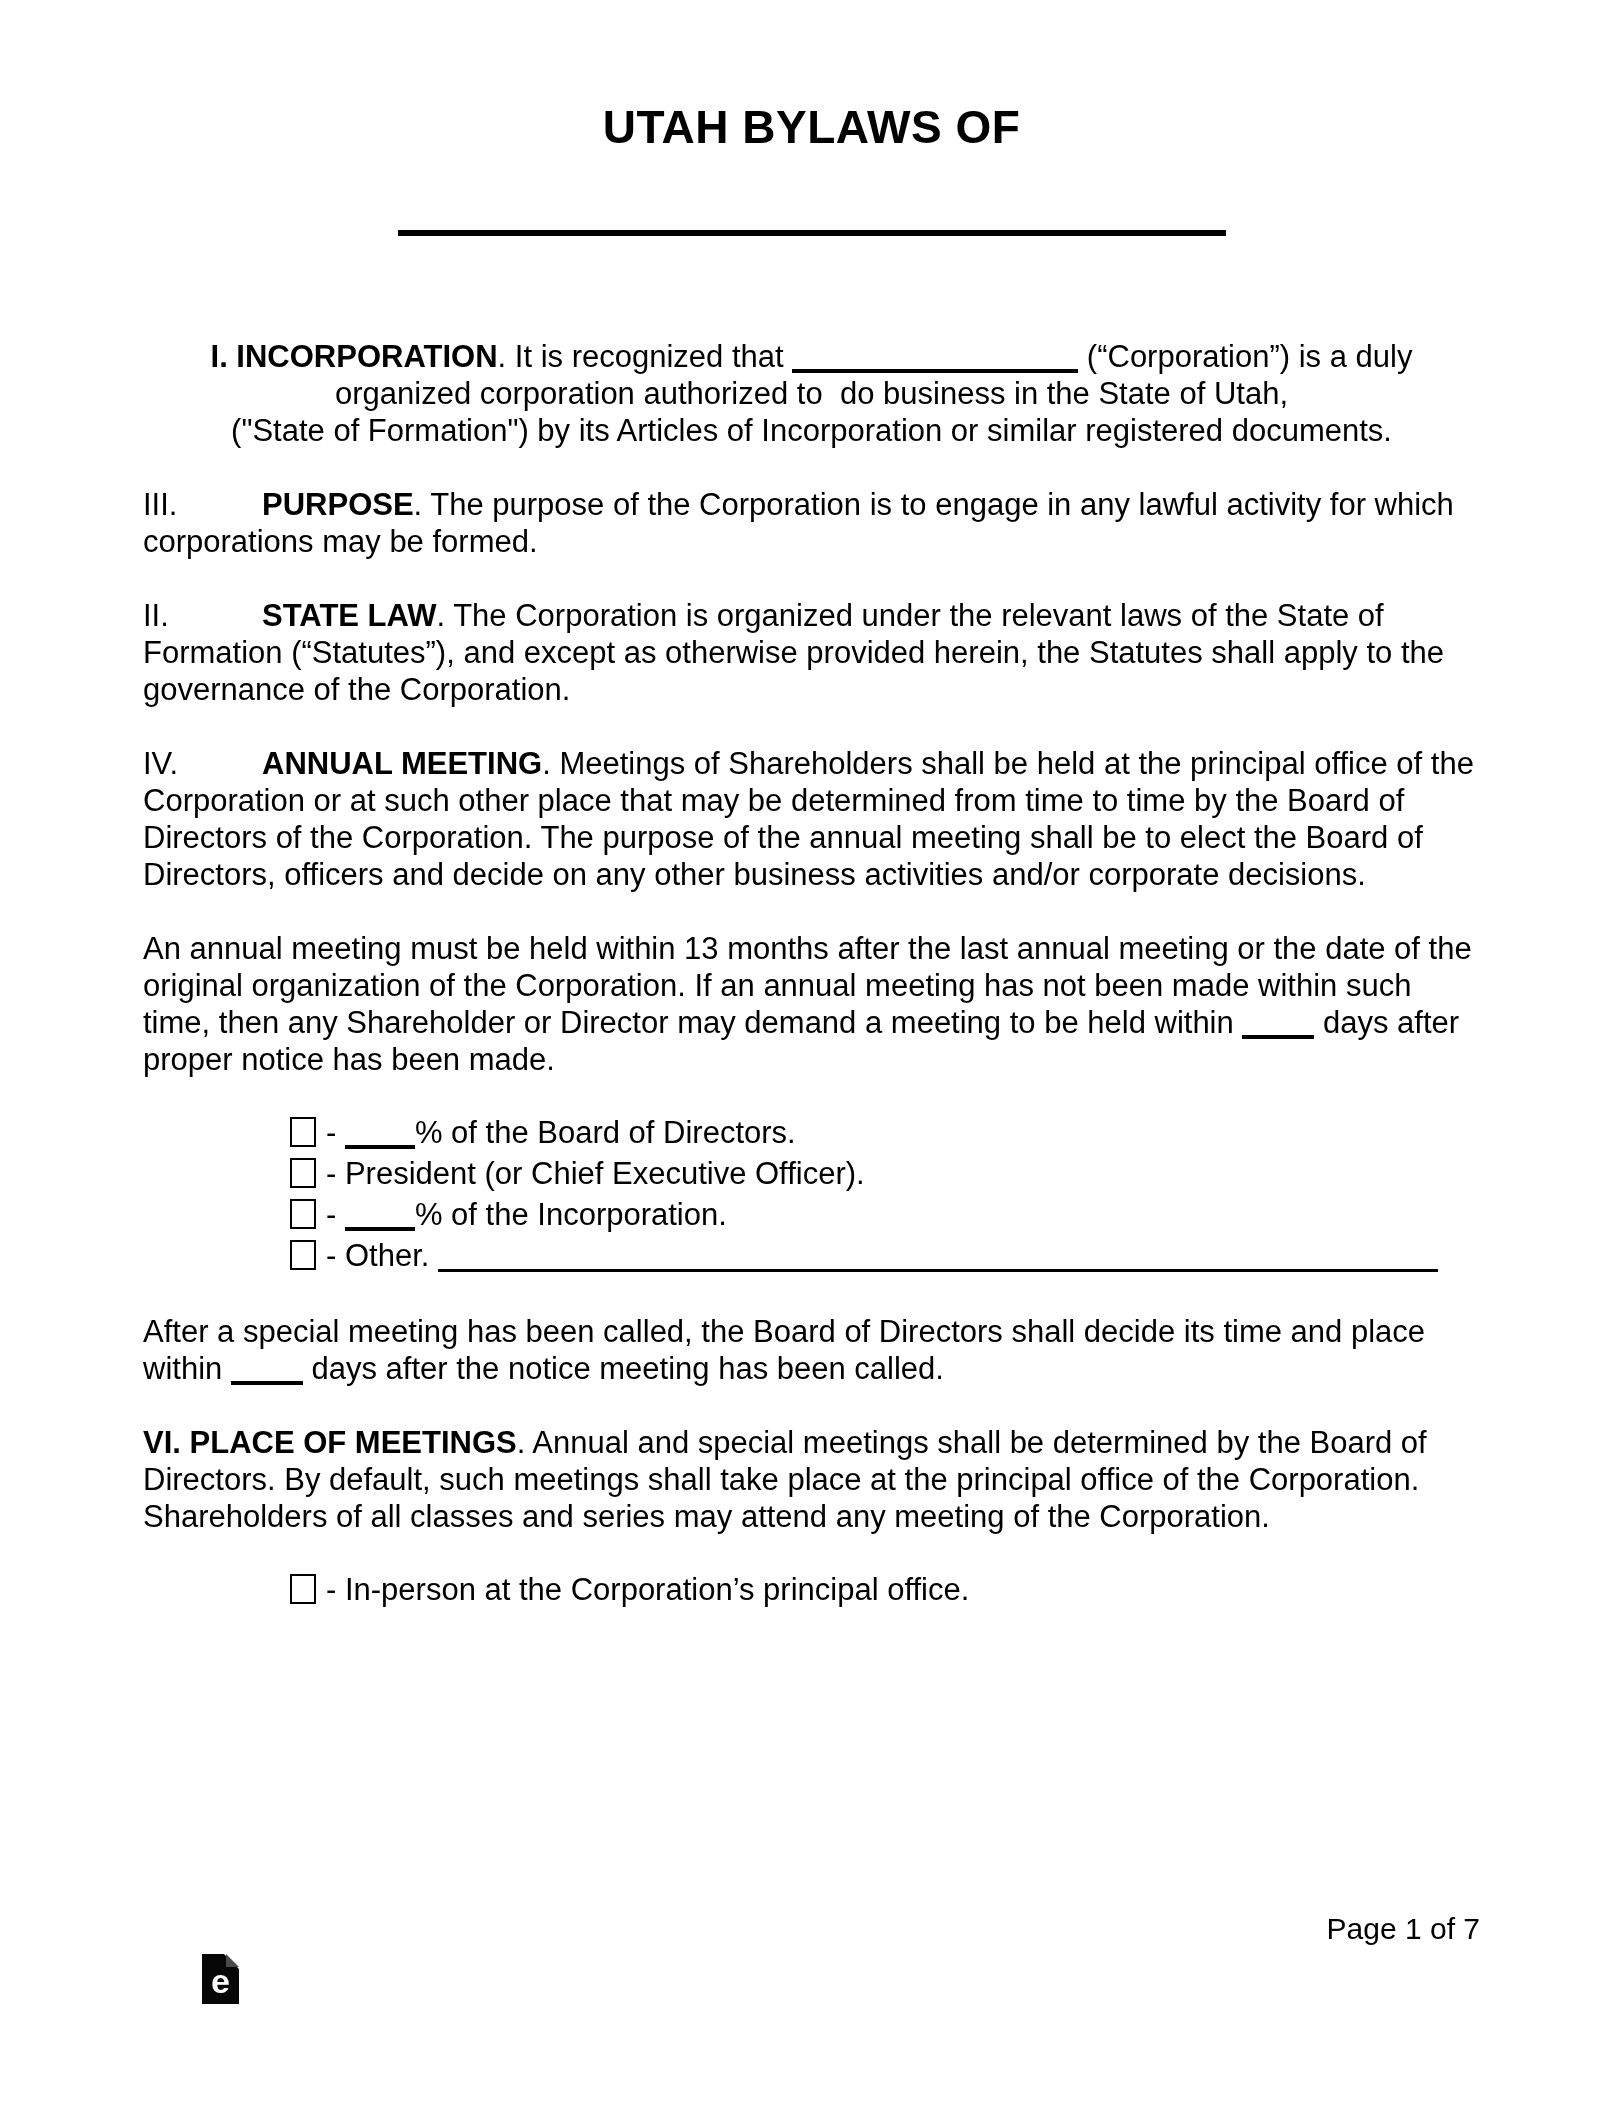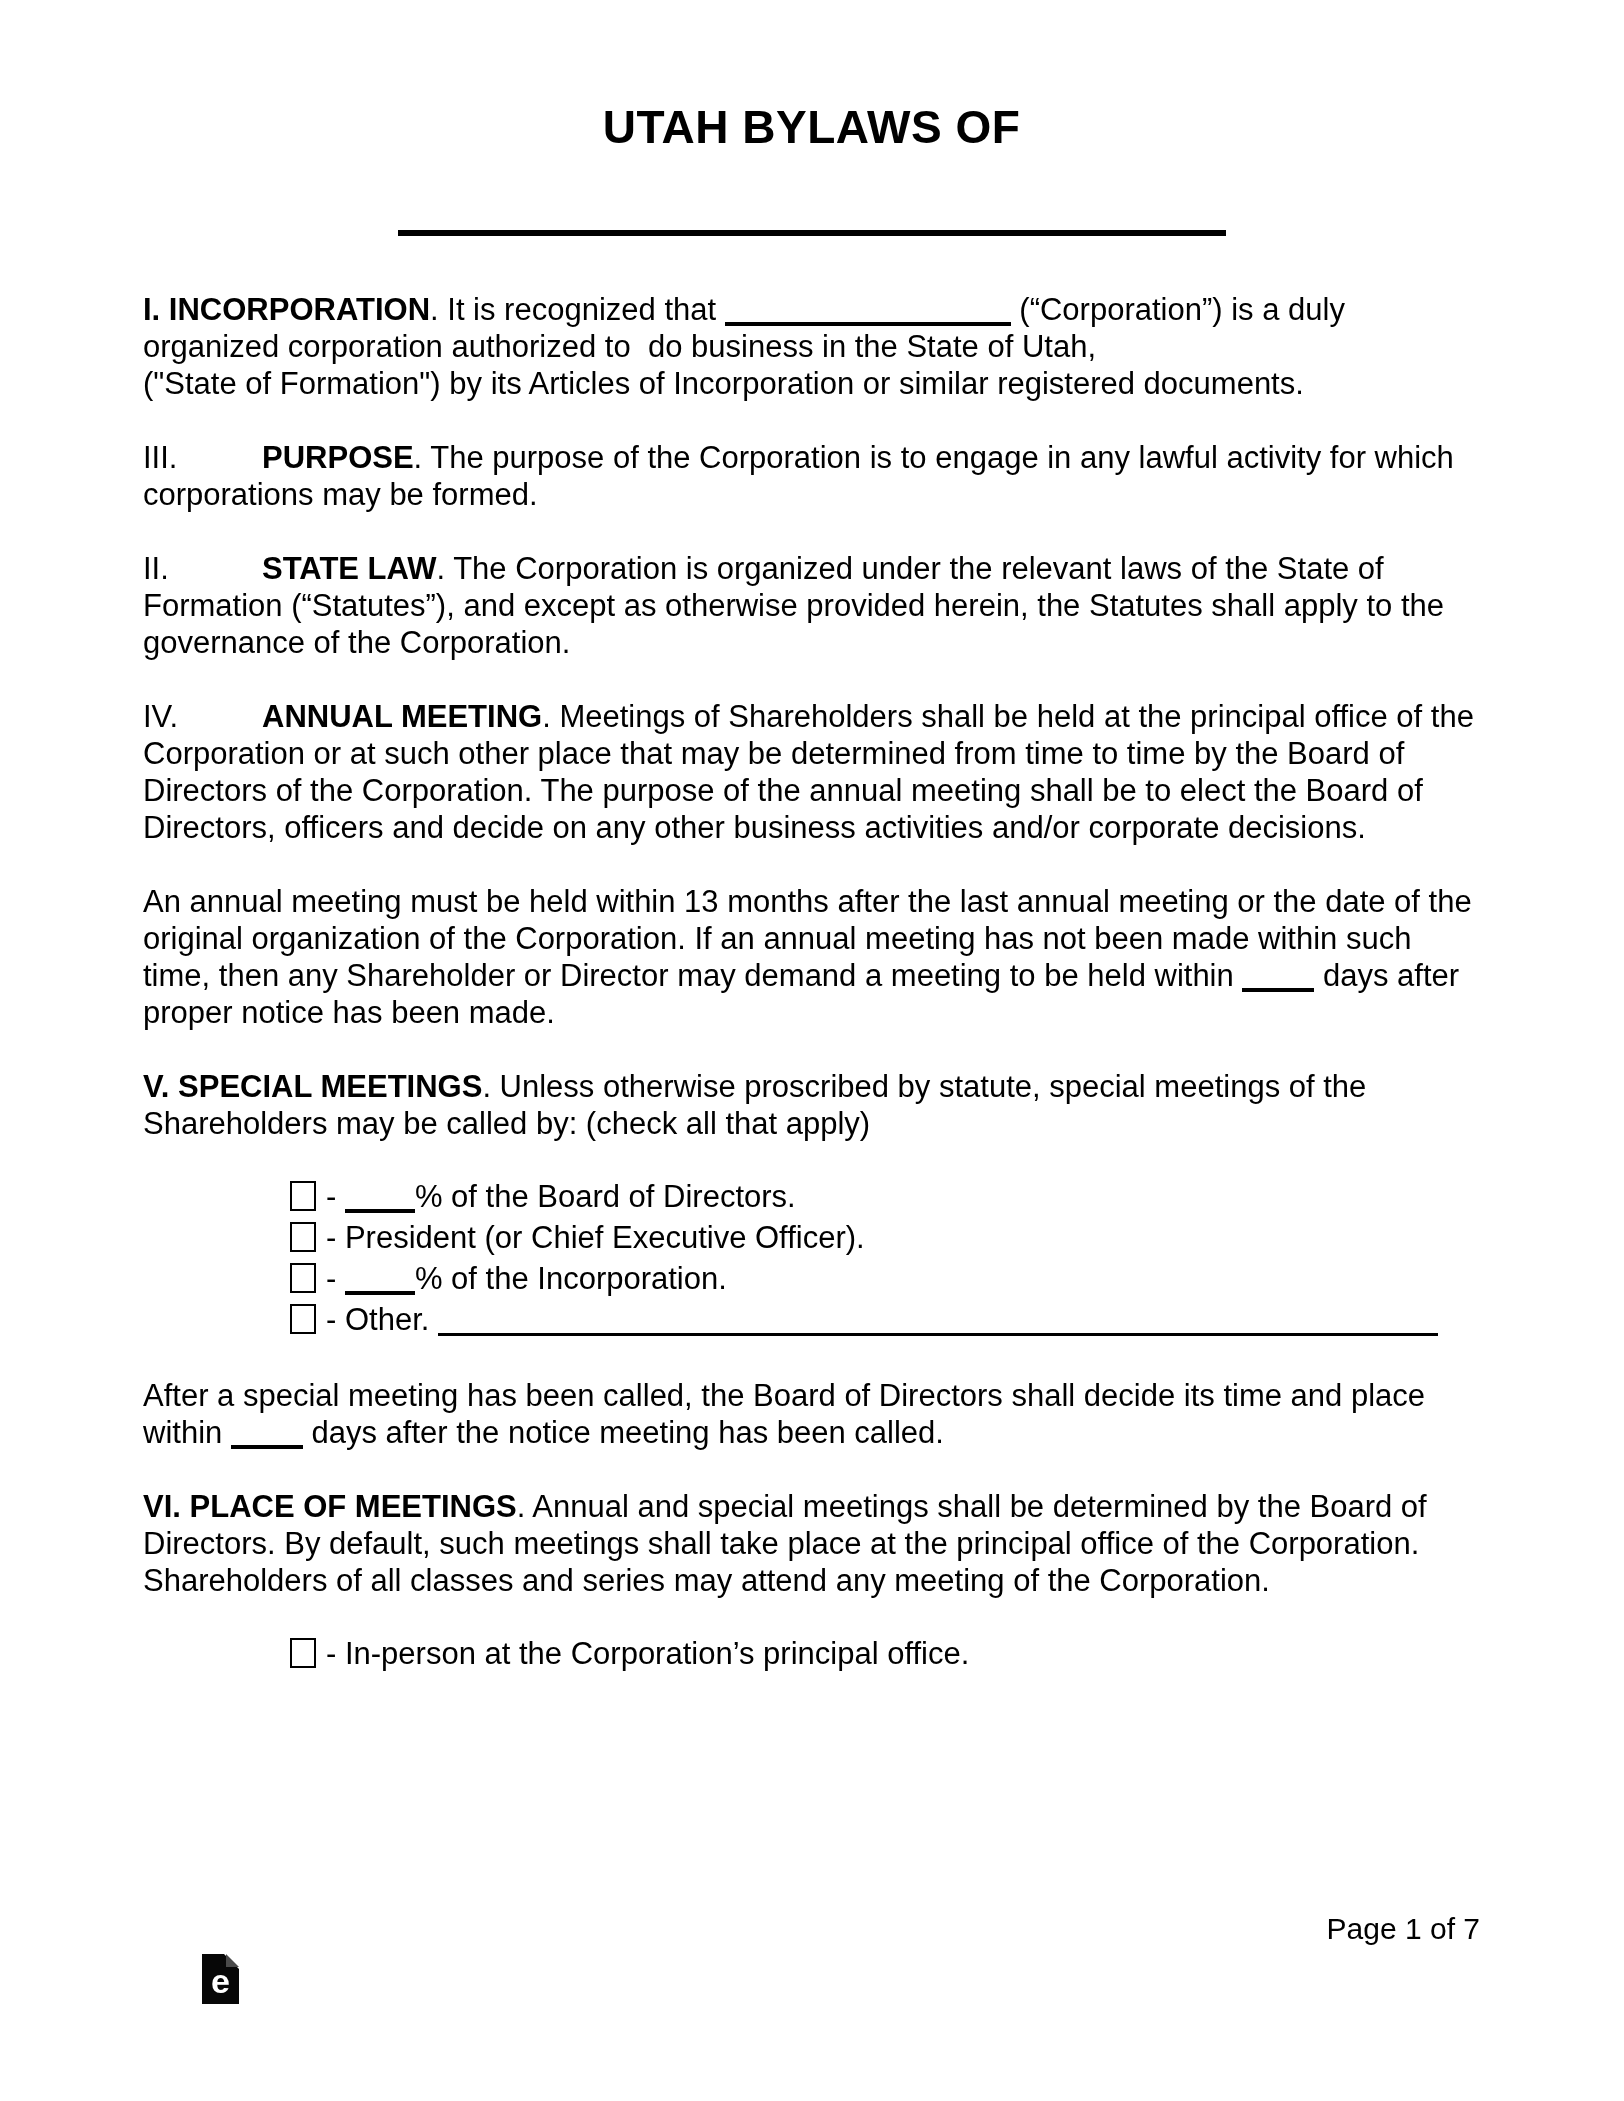--- a/index.html
+++ b/index.html
@@ -19,21 +19,21 @@
     margin:100px 0 0 0;
     font-size:46px; line-height:54px;
     font-weight:bold; text-align:center;
     letter-spacing:0.5px;
   }
   .title-rule {
     width:828px; height:6px; background:#000;
     margin:76px auto 0 auto;
   }
   p.para { margin:37px 0 0 0; white-space:pre-wrap; }
-  p.para.first { margin-top:55px; }
+  p.para.first { margin-top:102px;text-align:center; }
   .num { display:inline-block; width:119px; }
   strong { font-weight:bold; }
   .blank {
     display:inline-block; height:0;
     border-bottom:4px solid #000;
     vertical-align:-6px;
   }
   .w-name  { width:286px; }
   .w-days  { width:72px; }
   .w-pct   { width:70px; }
@@ -82,21 +82,20 @@
 ("State of Formation") by its Articles of Incorporation or similar registered documents.</span></p>
 
     <p class="para"><span class="num">III.</span><strong>PURPOSE</strong><span>. The purpose of the Corporation is to engage in any lawful activity for which corporations may be formed.</span></p>
 
     <p class="para"><span class="num">II.</span><strong>STATE LAW</strong><span>. The Corporation is organized under the relevant laws of the State of Formation (“Statutes”), and except as otherwise provided herein, the Statutes shall apply to the governance of the Corporation.</span></p>
 
     <p class="para"><span class="num">IV.</span><strong>ANNUAL MEETING</strong><span>. Meetings of Shareholders shall be held at the principal office of the Corporation or at such other place that may be determined from time to time by the Board of Directors of the Corporation. The purpose of the annual meeting shall be to elect the Board of Directors, officers and decide on any other business activities and/or corporate decisions.</span></p>
 
     <p class="para"><span>An annual meeting must be held within 13 months after the last annual meeting or the date of the original organization of the Corporation. If an annual meeting has not been made within such time, then any Shareholder or Director may demand a meeting to be held within </span><span class="blank w-days"></span><span> days after proper notice has been made.</span></p>
 
-    <p class="para"><strong>V. SPECIAL MEETINGS</strong><span>. Unless otherwise proscribed by statute, special meetings of the Shareholders may be called by: (check all that apply)</span></p>
 
     <div class="options">
       <div class="option"><span class="checkbox"></span><span>- </span><span class="blank w-pct"></span><span>% of the Board of Directors.</span></div>
       <div class="option"><span class="checkbox"></span><span>- President (or Chief Executive Officer).</span></div>
       <div class="option"><span class="checkbox"></span><span>- </span><span class="blank w-pct"></span><span>% of the Incorporation.</span></div>
       <div class="option"><span class="checkbox"></span><span>- Other. </span><span class="blank w-other"></span></div>
     </div>
 
     <p class="para"><span>After a special meeting has been called, the Board of Directors shall decide its time and place within </span><span class="blank w-days"></span><span> days after the notice meeting has been called.</span></p>
 

